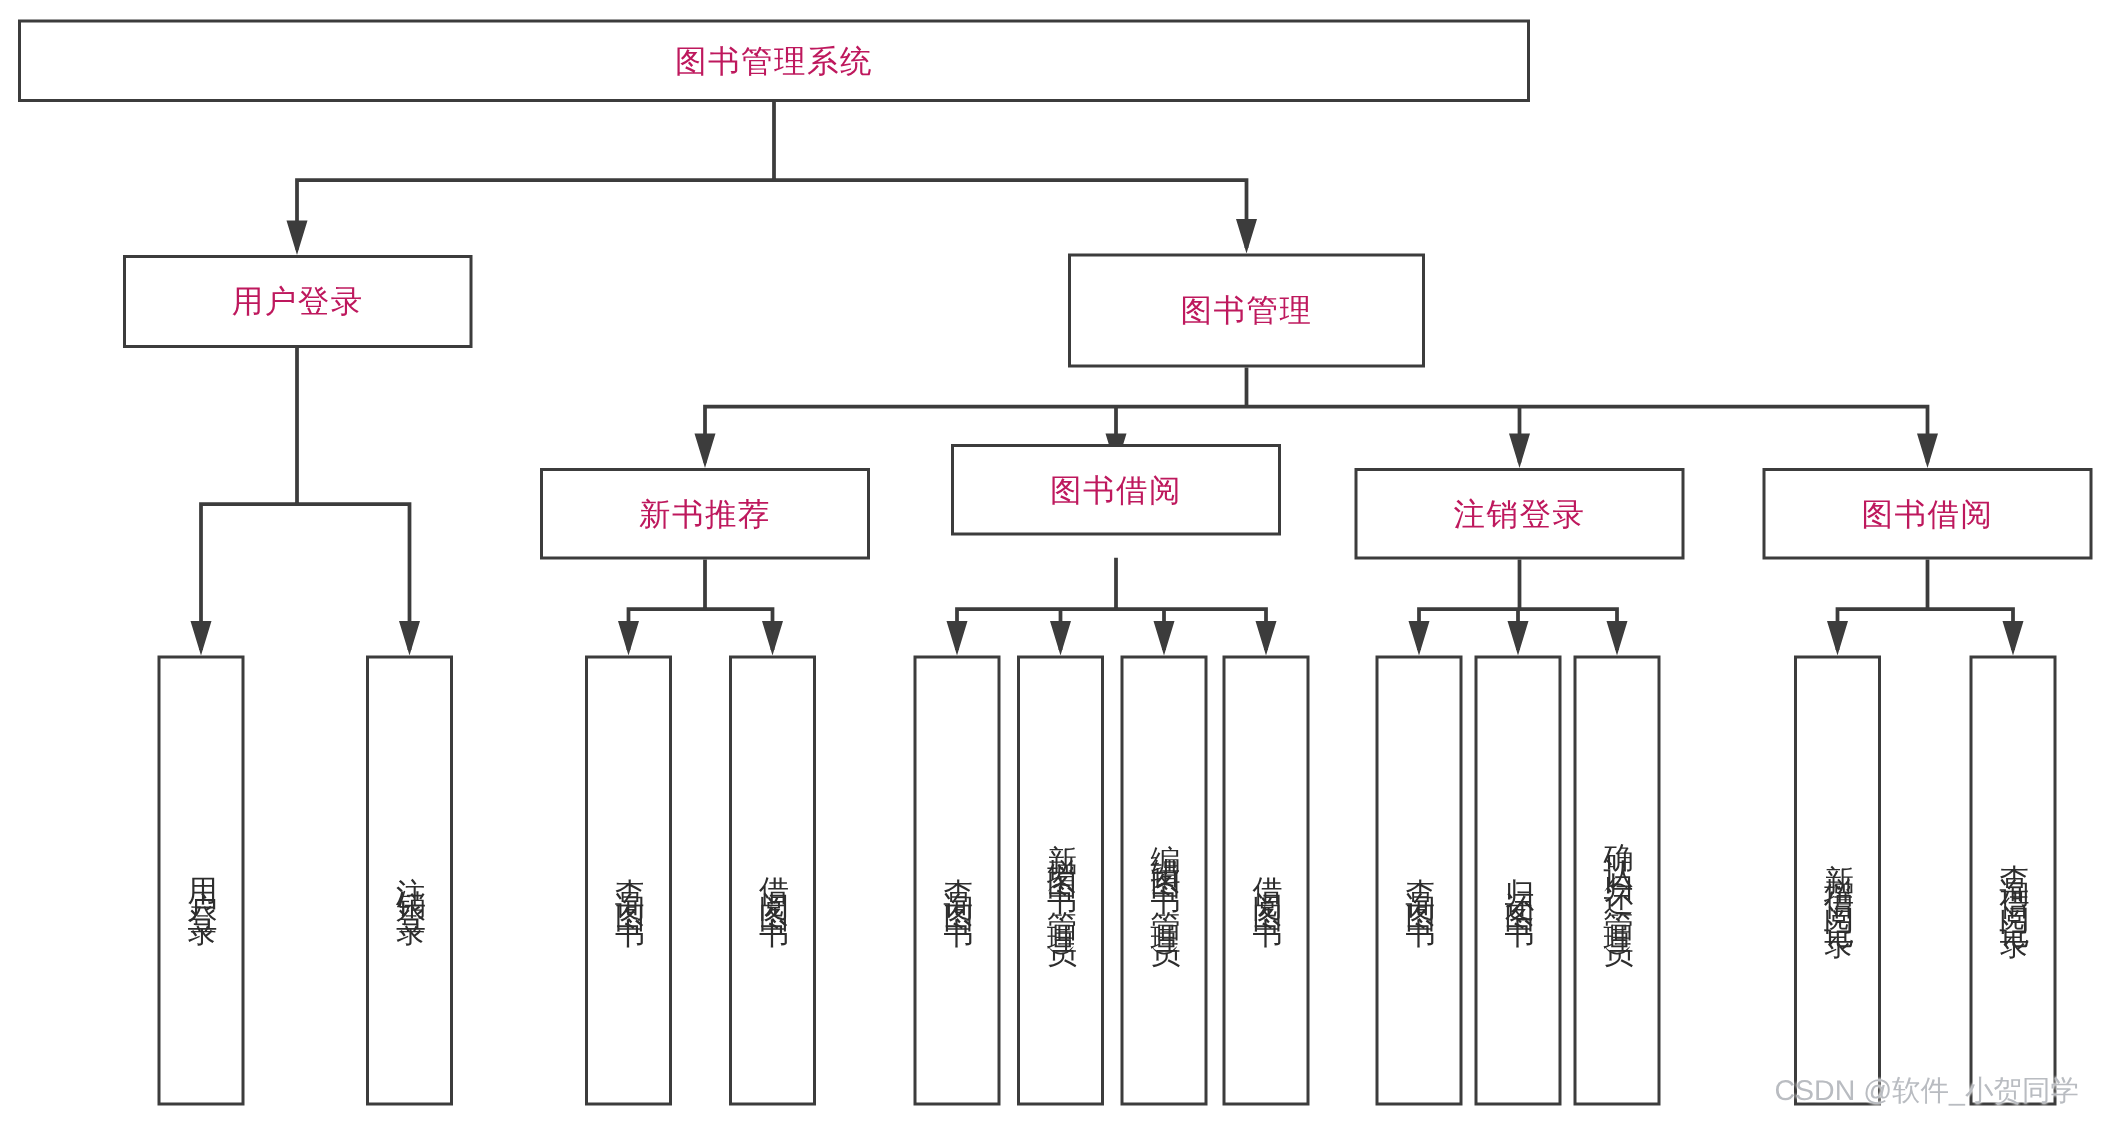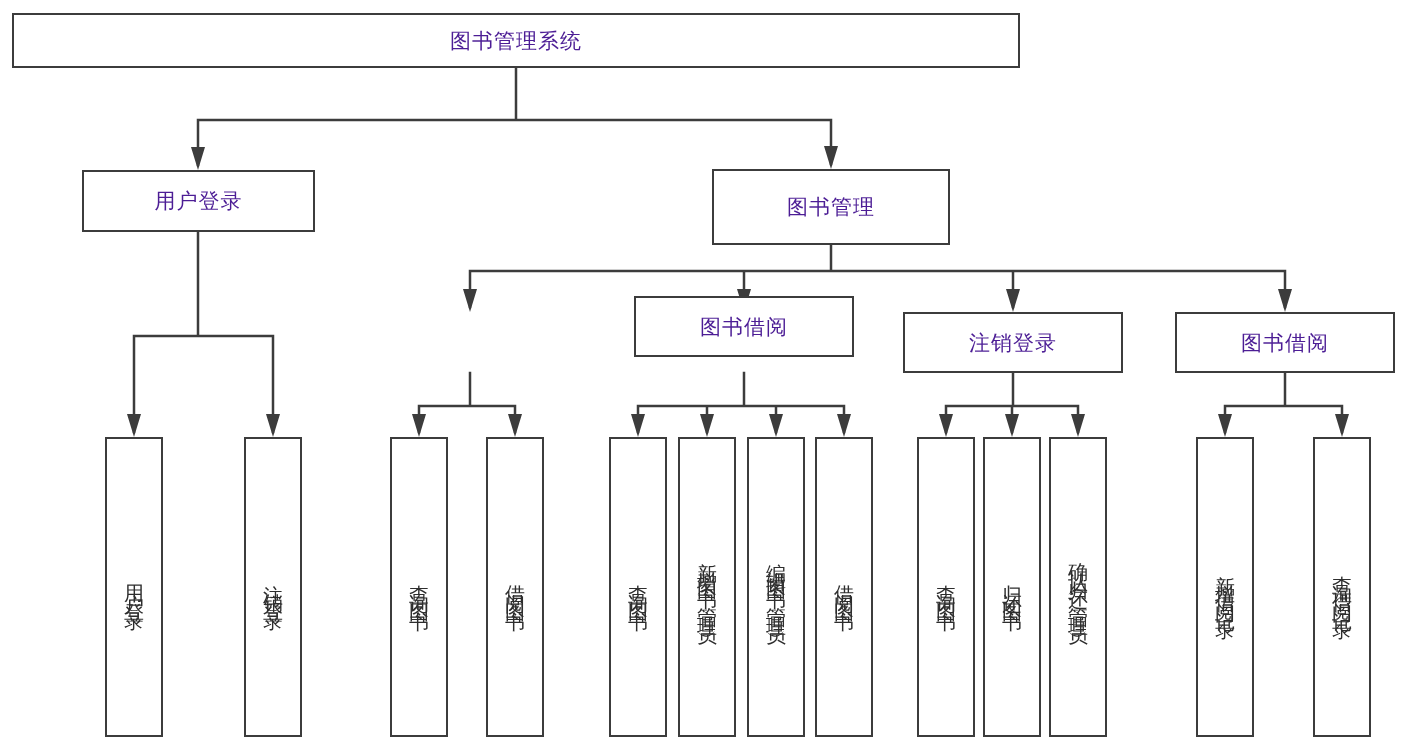--- a/index.html
+++ b/index.html
@@ -10,21 +10,21 @@
     overflow:hidden;
     font-family:"Liberation Sans","DejaVu Sans",sans-serif;
   }
   #connectors{position:absolute;left:0;top:0;width:1405px;height:747px;}
   .hnode{
     position:absolute;
     background:#fff;
     border:2.5px solid #3c3c3c;
     box-sizing:border-box;
     display:flex;align-items:center;justify-content:center;
-    font-size:21px;color:#4c1d95;
+    font-size:21px;color:#be185d;
     letter-spacing:1px;
     z-index:2;
   }
   .leaf{
     position:absolute;
     top:437px;width:58px;height:300px;
     background:#fff;
     border:2.5px solid #3c3c3c;
     box-sizing:border-box;
     display:flex;align-items:center;justify-content:center;
@@ -91,20 +91,21 @@
       M1078 437 l-7 -23 h14 z
       M1225 437 l-7 -23 h14 z
       M1342 437 l-7 -23 h14 z"></path>
   </svg>
 
   <div class="hnode" style="left:12px;top:13px;width:1008px;height:55px;">图书管理系统</div>
 
   <div class="hnode" style="left:82px;top:170px;width:233px;height:62px;">用户登录</div>
   <div class="hnode" style="left:712px;top:169px;width:238px;height:76px;">图书管理</div>
 
+  <div class="hnode" style="left:360px;top:312px;width:220px;height:61px;">新书推荐</div>
   <div class="hnode" style="left:634px;top:296px;width:220px;height:61px;">图书借阅</div>
   <div class="hnode" style="left:903px;top:312px;width:220px;height:61px;">注销登录</div>
   <div class="hnode" style="left:1175px;top:312px;width:220px;height:61px;">图书借阅</div>
 
   <div class="leaf" style="left:105px;">
     <span>用户登录</span>
   </div>
   <div class="leaf" style="left:244px;">
     <span>注销登录</span>
   </div>
@@ -139,14 +140,15 @@
     <span>确认归还（管理员）</span>
   </div>
 
   <div class="leaf" style="left:1196px;">
     <span>新增借阅记录</span>
   </div>
   <div class="leaf" style="left:1313px;">
     <span>查询借阅记录</span>
   </div>
 
+  <div id="watermark">CSDN @软件_小贺同学</div>
 
 </div>
 
 </body></html>

